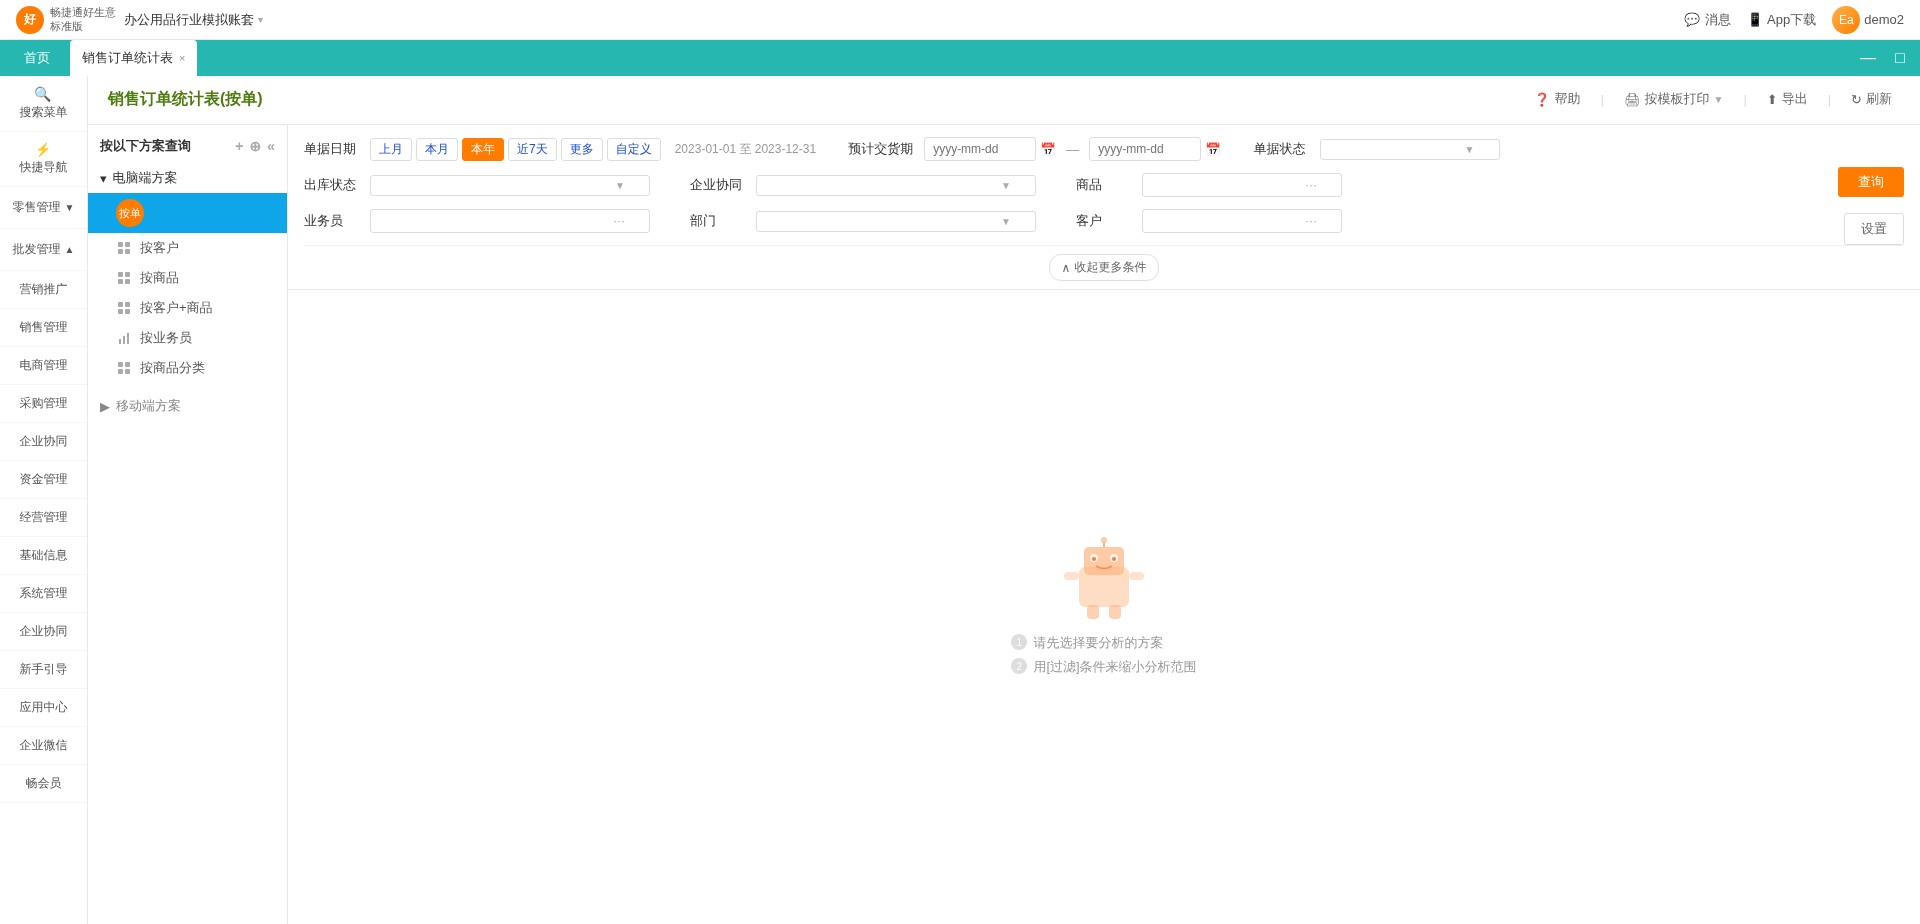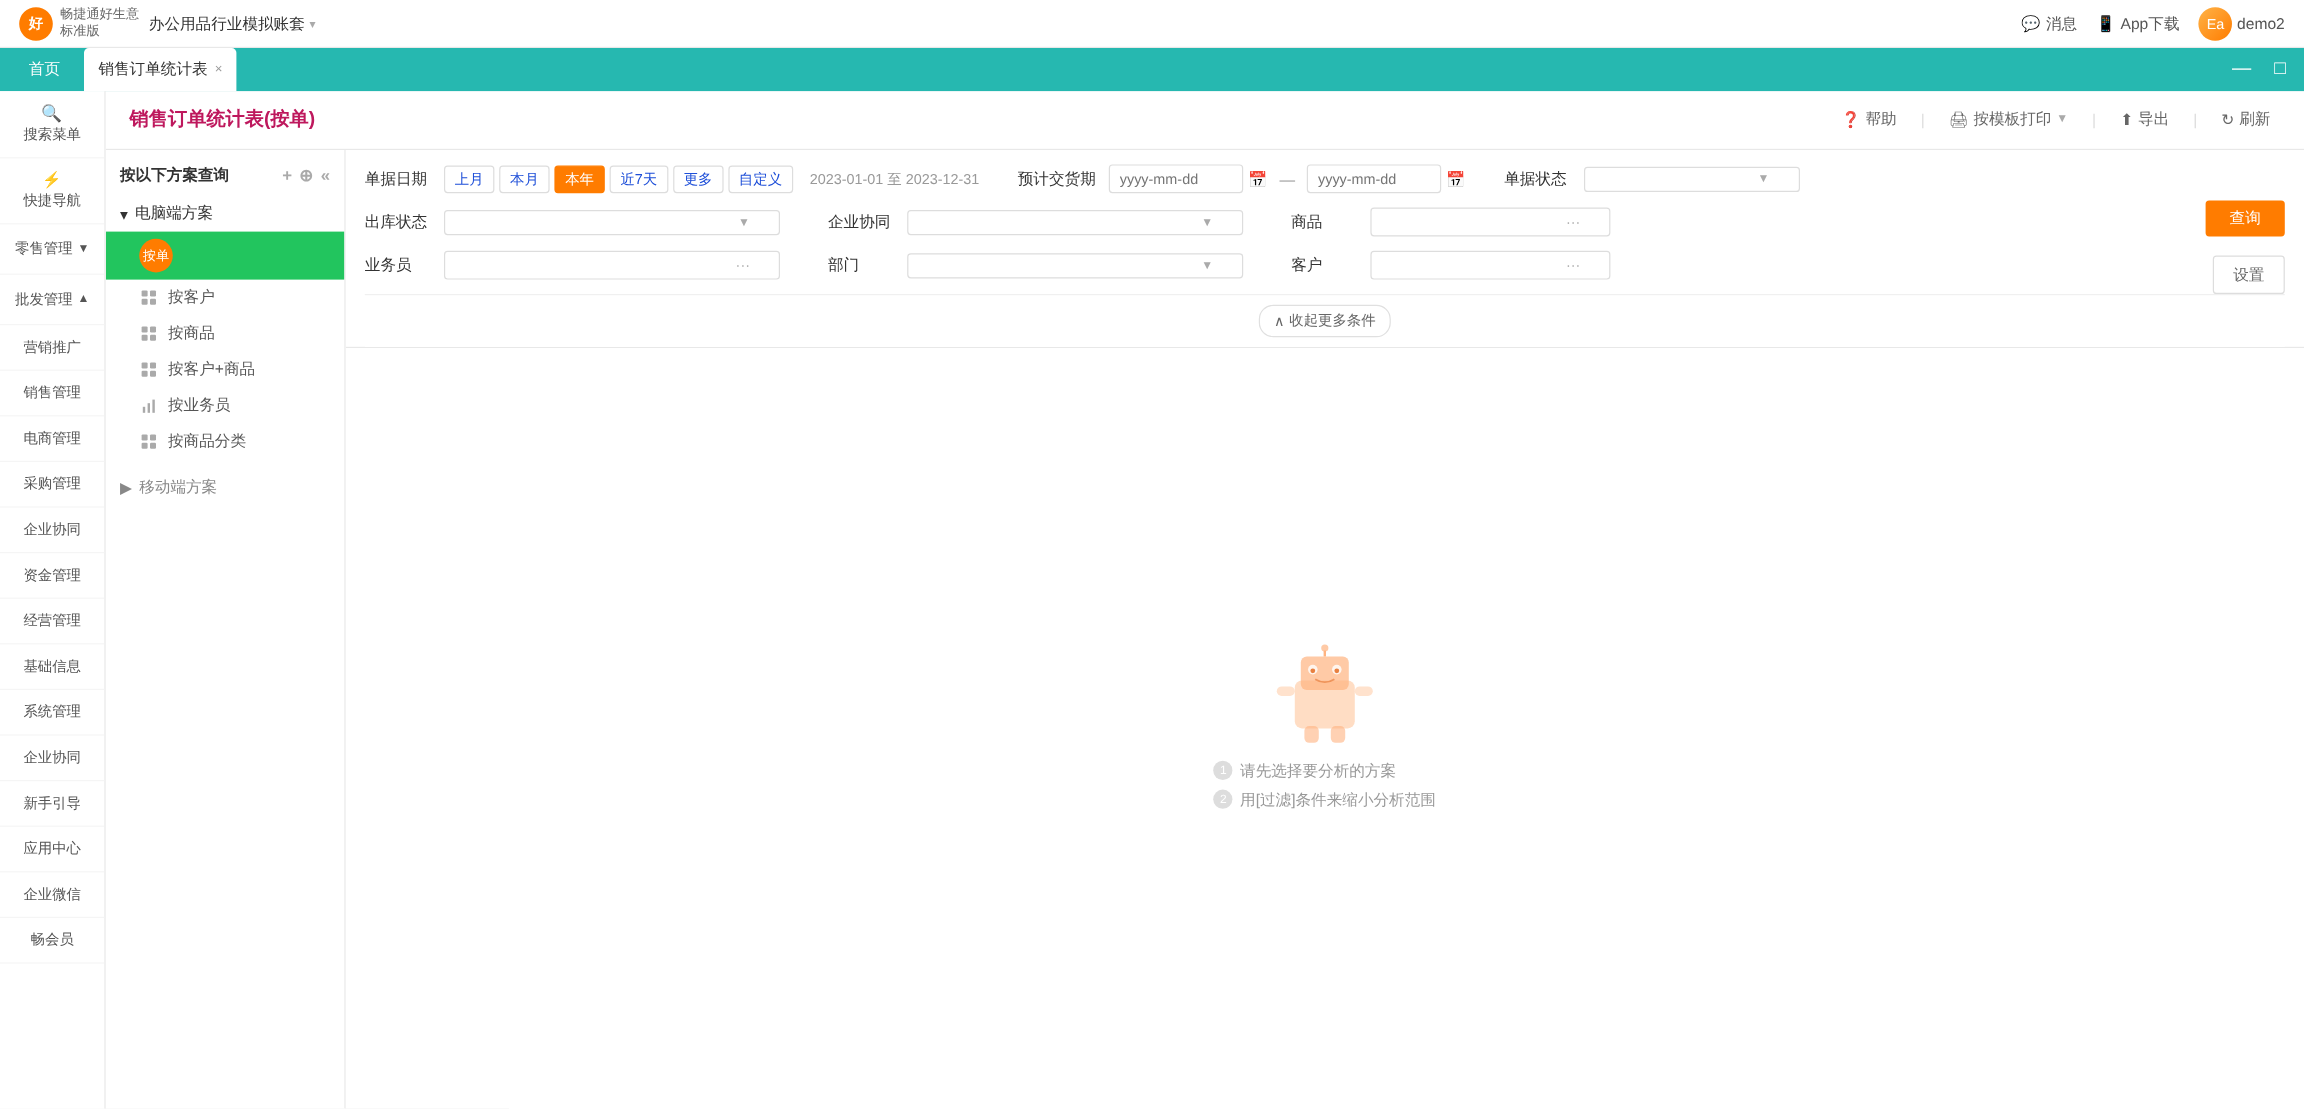--- a/index.html
+++ b/index.html
@@ -116,21 +116,21 @@
     }
     .sidebar-item.has-sub {
       display: flex; flex-direction: row; align-items: center; justify-content: center; gap: 4px;
       padding: 12px 8px;
     }
     .sidebar-arrow { font-size: 10px; }
     .page-header-top {
       display: flex; align-items: center; justify-content: space-between;
       margin-bottom: 12px;
     }
-    .page-title { font-size: 16px; font-weight: bold; color: #be185d; }
+    .page-title { font-size: 16px; font-weight: bold; color: #4d7c0f; }
     .page-actions {
       display: flex; align-items: center; gap: 12px;
     }
     .action-btn {
       display: flex; align-items: center; gap: 4px;
       color: #666; font-size: 13px; cursor: pointer;
       padding: 4px 8px;
     }
     .action-divider { color: #ddd; }
     .filter-row {
@@ -252,21 +252,21 @@
       cursor: pointer;
     }
     .scheme-child {
       display: flex; align-items: center; gap: 8px;
       padding: 6px 12px 6px 28px;
       font-size: 13px; color: #555;
       cursor: pointer;
       border-radius: 0;
     }
     .scheme-child.active {
-      background: #22c55e;
+      background: #0ea5e9;
       color: #ff7c00;
     }
     .scheme-icon {
       width: 16px; height: 16px;
       display: flex; align-items: center; justify-content: center;
       font-size: 12px; color: #aaa;
     }
     .active-badge {
       width: 28px; height: 28px;
       background: #ff7c00;

